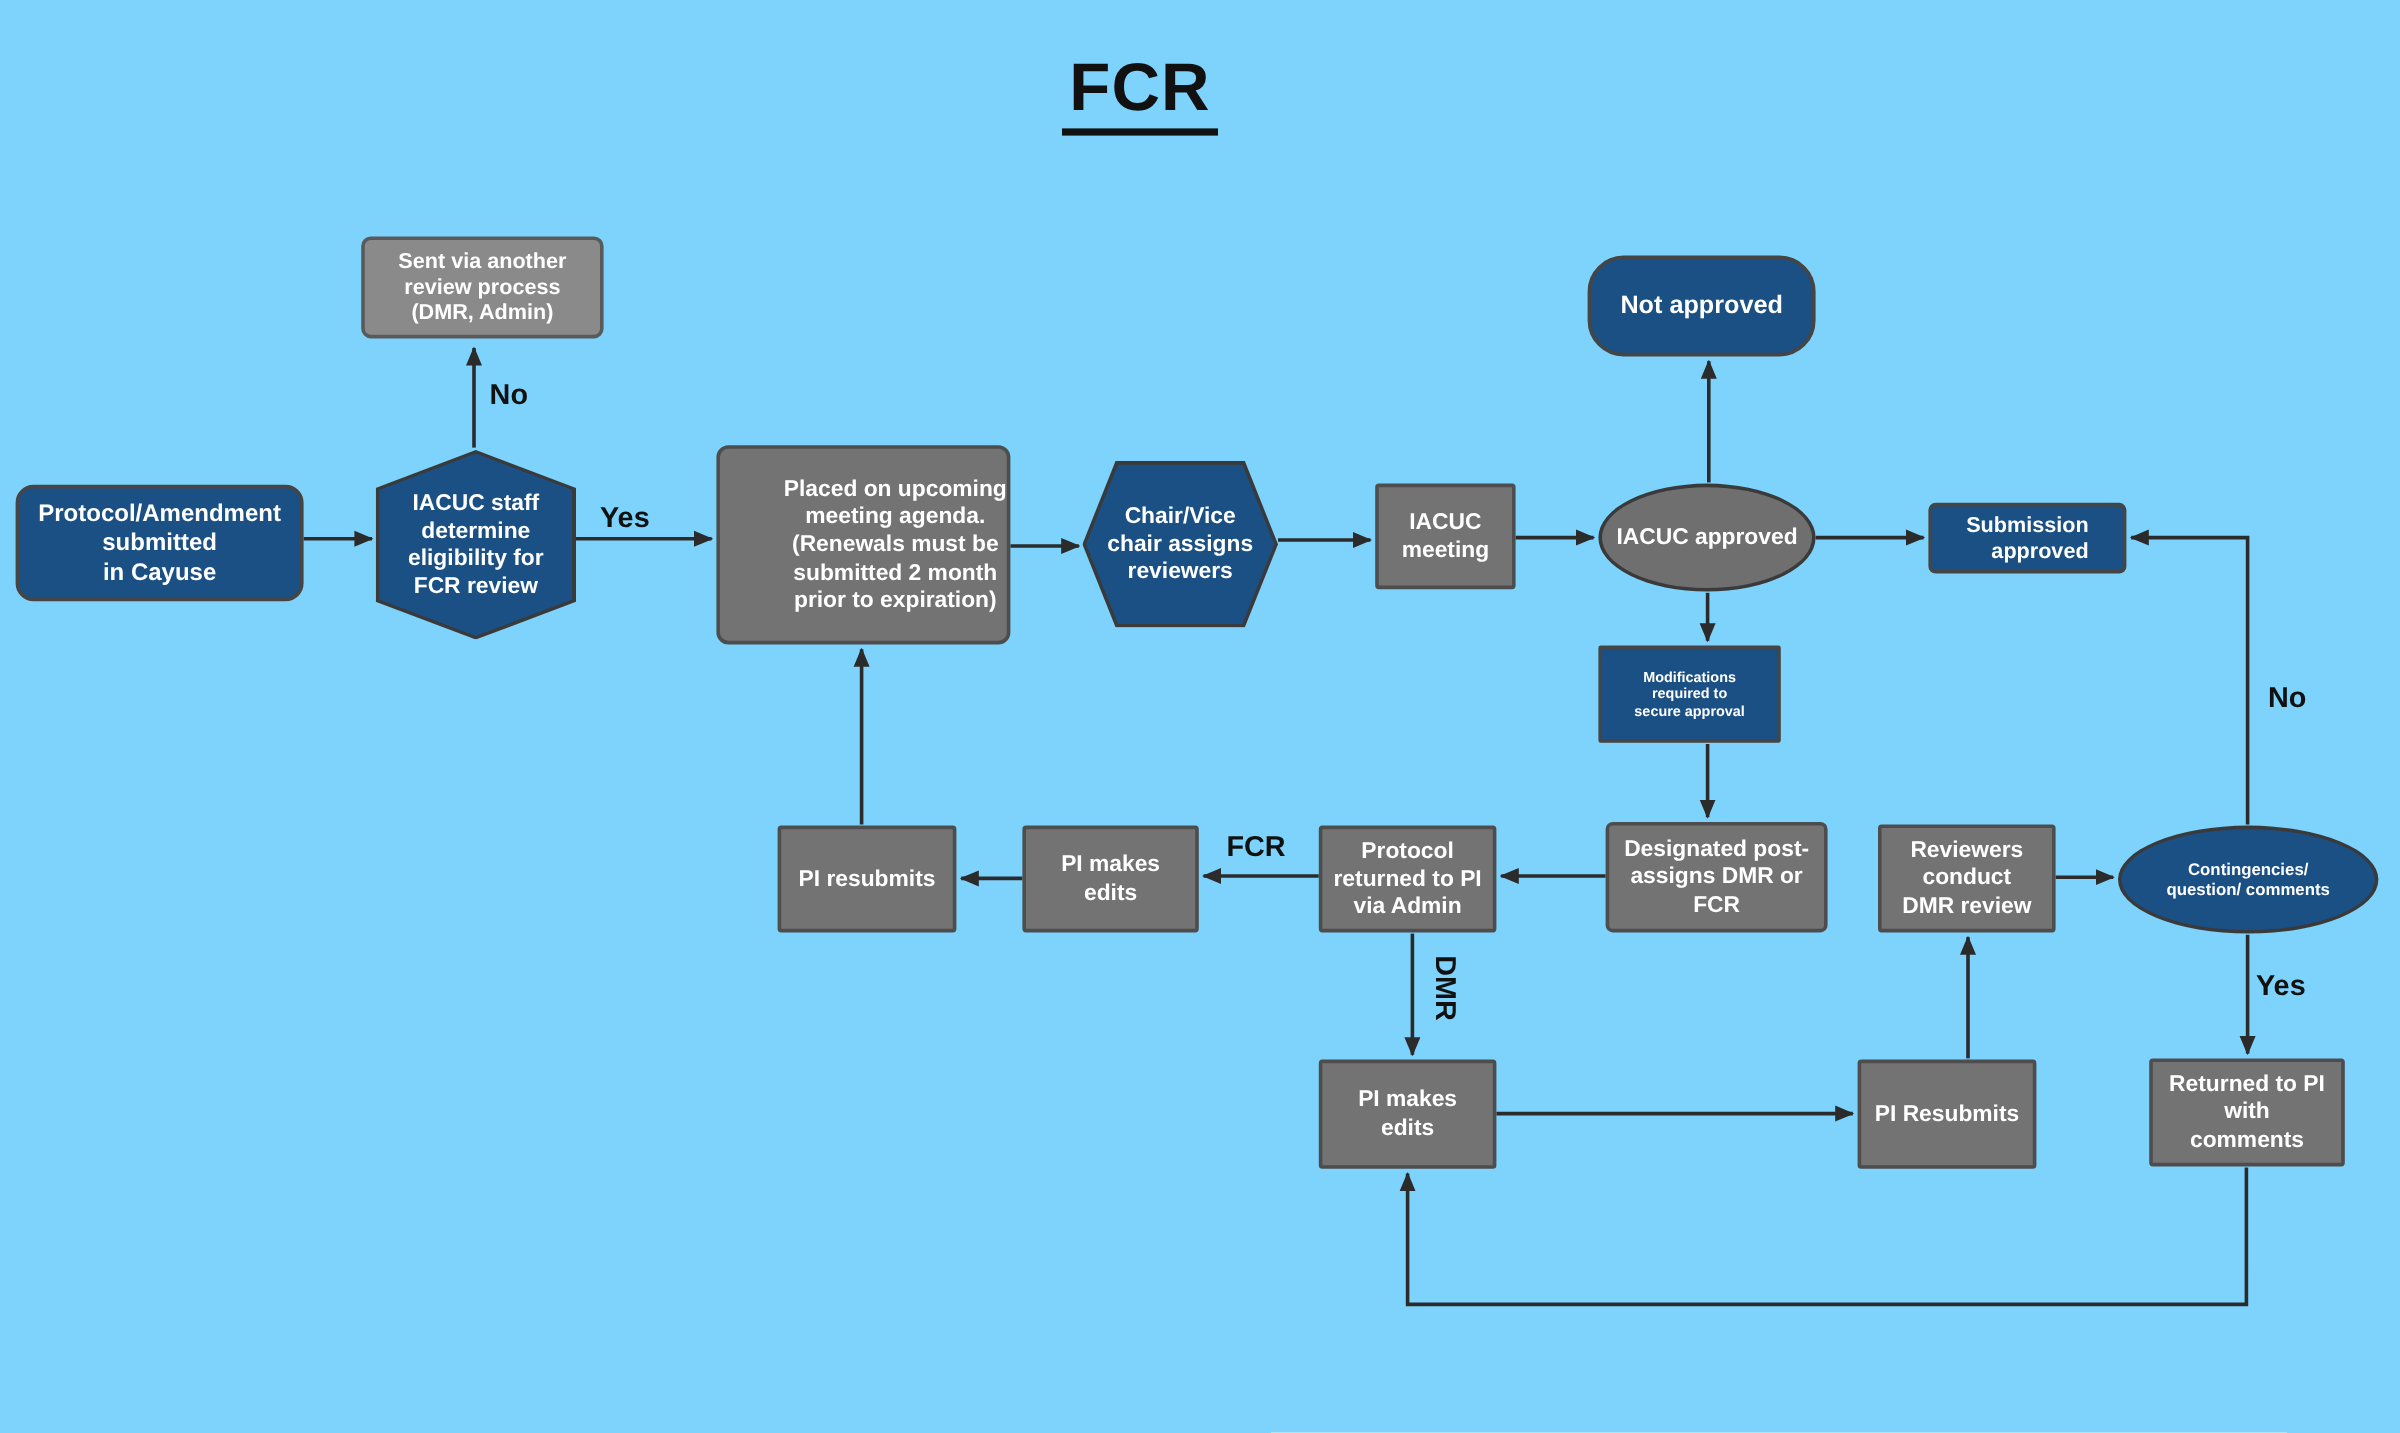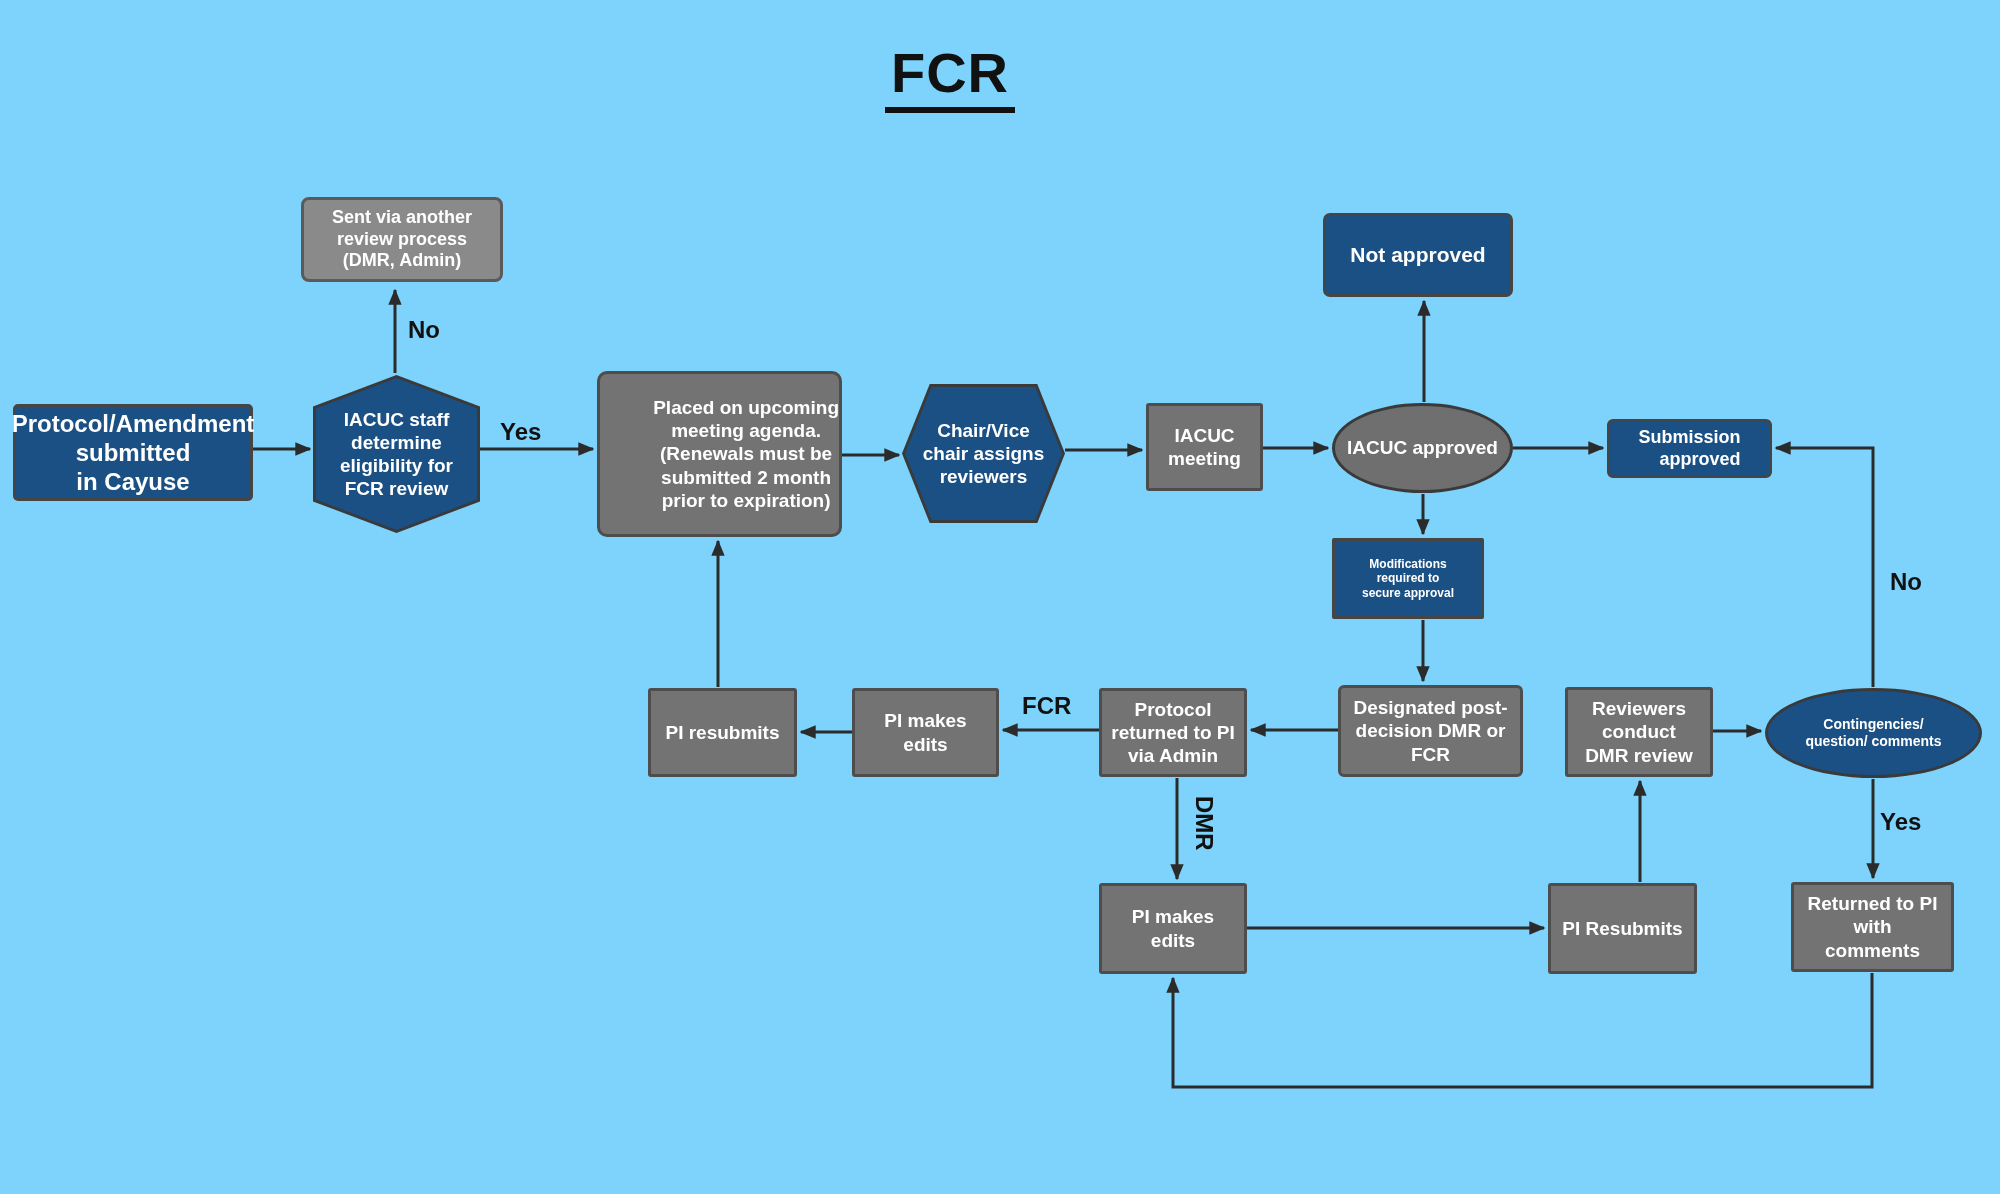--- a/index.html
+++ b/index.html
@@ -70,21 +70,21 @@
       <path d="M1177 778 L1177 879" marker-end="url(#arrow)"></path>
       <path d="M1247 928 L1544 928" marker-end="url(#arrow)"></path>
       <path d="M1640 882 L1640 781" marker-end="url(#arrow)"></path>
       <path d="M1713 731 L1761 731" marker-end="url(#arrow)"></path>
       <path d="M1873 687 L1873 448 L1776 448" marker-end="url(#arrow)"></path>
       <path d="M1873 779 L1873 878" marker-end="url(#arrow)"></path>
       <path d="M1872 973 L1872 1087 L1173 1087 L1173 978" marker-end="url(#arrow)"></path>
     </g>
   </svg>
 
-  <div class="node blue rect" style="left:13px;top:404px;width:240px;height:97px;border-radius:5px;font-size:24px;">
+  <div class="node blue rect" style="left:13px;top:404px;width:240px;height:97px;border-radius:15px;font-size:20px;">
     <span>Protocol/Amendment
 submitted
 in Cayuse</span>
   </div>
 
   <div class="hex hex-v" style="left:313px;top:375px;width:167px;height:158px;">
     <div class="hex-outer"></div>
     <div class="hex-inner">
       <span>IACUC staff
 determine
@@ -118,38 +118,38 @@
 
   <div class="node gray rect" style="left:1146px;top:403px;width:117px;height:88px;border-radius:3px;">
     <span>IACUC
 meeting</span>
   </div>
 
   <div class="node gray ellipse" style="left:1332px;top:403px;width:181px;height:90px;background:#6f6f6f;">
     <span>IACUC approved</span>
   </div>
 
-  <div class="node blue rect" style="left:1323px;top:213px;width:190px;height:84px;border-radius:7px;font-size:21px;">
+  <div class="node blue rect" style="left:1323px;top:213px;width:190px;height:84px;border-radius:30px;font-size:21px;">
     <span>Not approved</span>
   </div>
 
   <div class="node blue rect" style="left:1607px;top:419px;width:165px;height:59px;border-radius:6px;font-size:18px;text-align:right;">
     <span>Submission
 approved</span>
   </div>
 
   <div class="node blue rect" style="left:1332px;top:538px;width:152px;height:81px;border-radius:2px;font-size:12px;">
     <span>Modifications
 required to
 secure approval</span>
   </div>
 
   <div class="node gray rect" style="left:1338px;top:685px;width:185px;height:92px;border-radius:6px;">
     <span>Designated post-
-decision DMR or
+assigns DMR or
 FCR</span>
   </div>
 
   <div class="node gray rect" style="left:1099px;top:688px;width:148px;height:89px;border-radius:3px;">
     <span>Protocol
 returned to PI
 via Admin</span>
   </div>
 
   <div class="node gray rect" style="left:852px;top:688px;width:147px;height:89px;border-radius:3px;">

